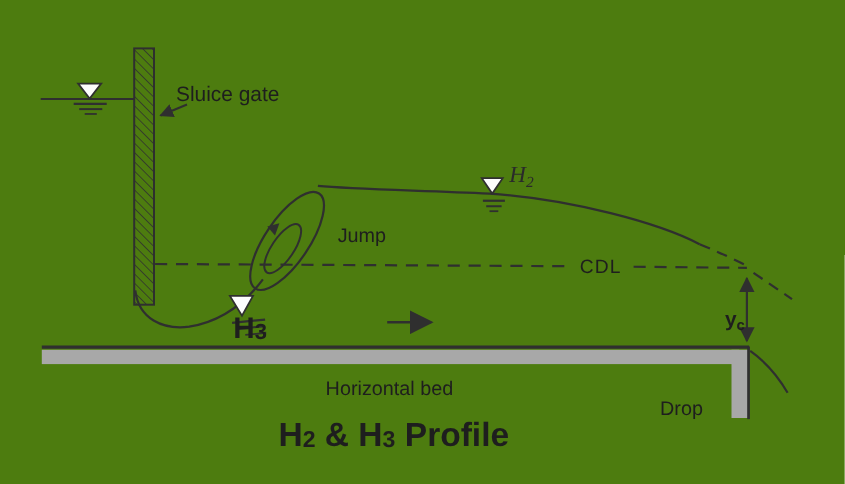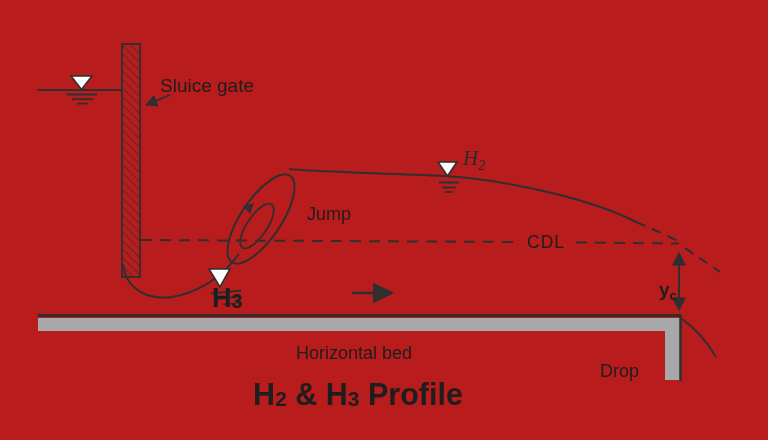--- a/index.html
+++ b/index.html
@@ -1,19 +1,19 @@
 <!DOCTYPE html>
 <html><head>
 <meta charset="utf-8">
 <style>
   html,body{margin:0;padding:0;background:#fdfdfd;}
   .canvas{
     position:relative;
     width:768px;height:440px;
-    background:#b91c1c;
+    background:#4d7c0f;
     overflow:hidden;
     font-family:"Liberation Sans", sans-serif;
   }
   svg{display:block;}
   .ln{stroke:#2f2f2f;fill:none;}
   .txt{fill:#1e1e1e;font-family:"Liberation Sans", sans-serif;}
   .txt-italic{fill:#2a2a2a;font-family:"Liberation Serif", serif;font-style:italic;}
   .bold{font-weight:bold;}
 </style>
 </head>

